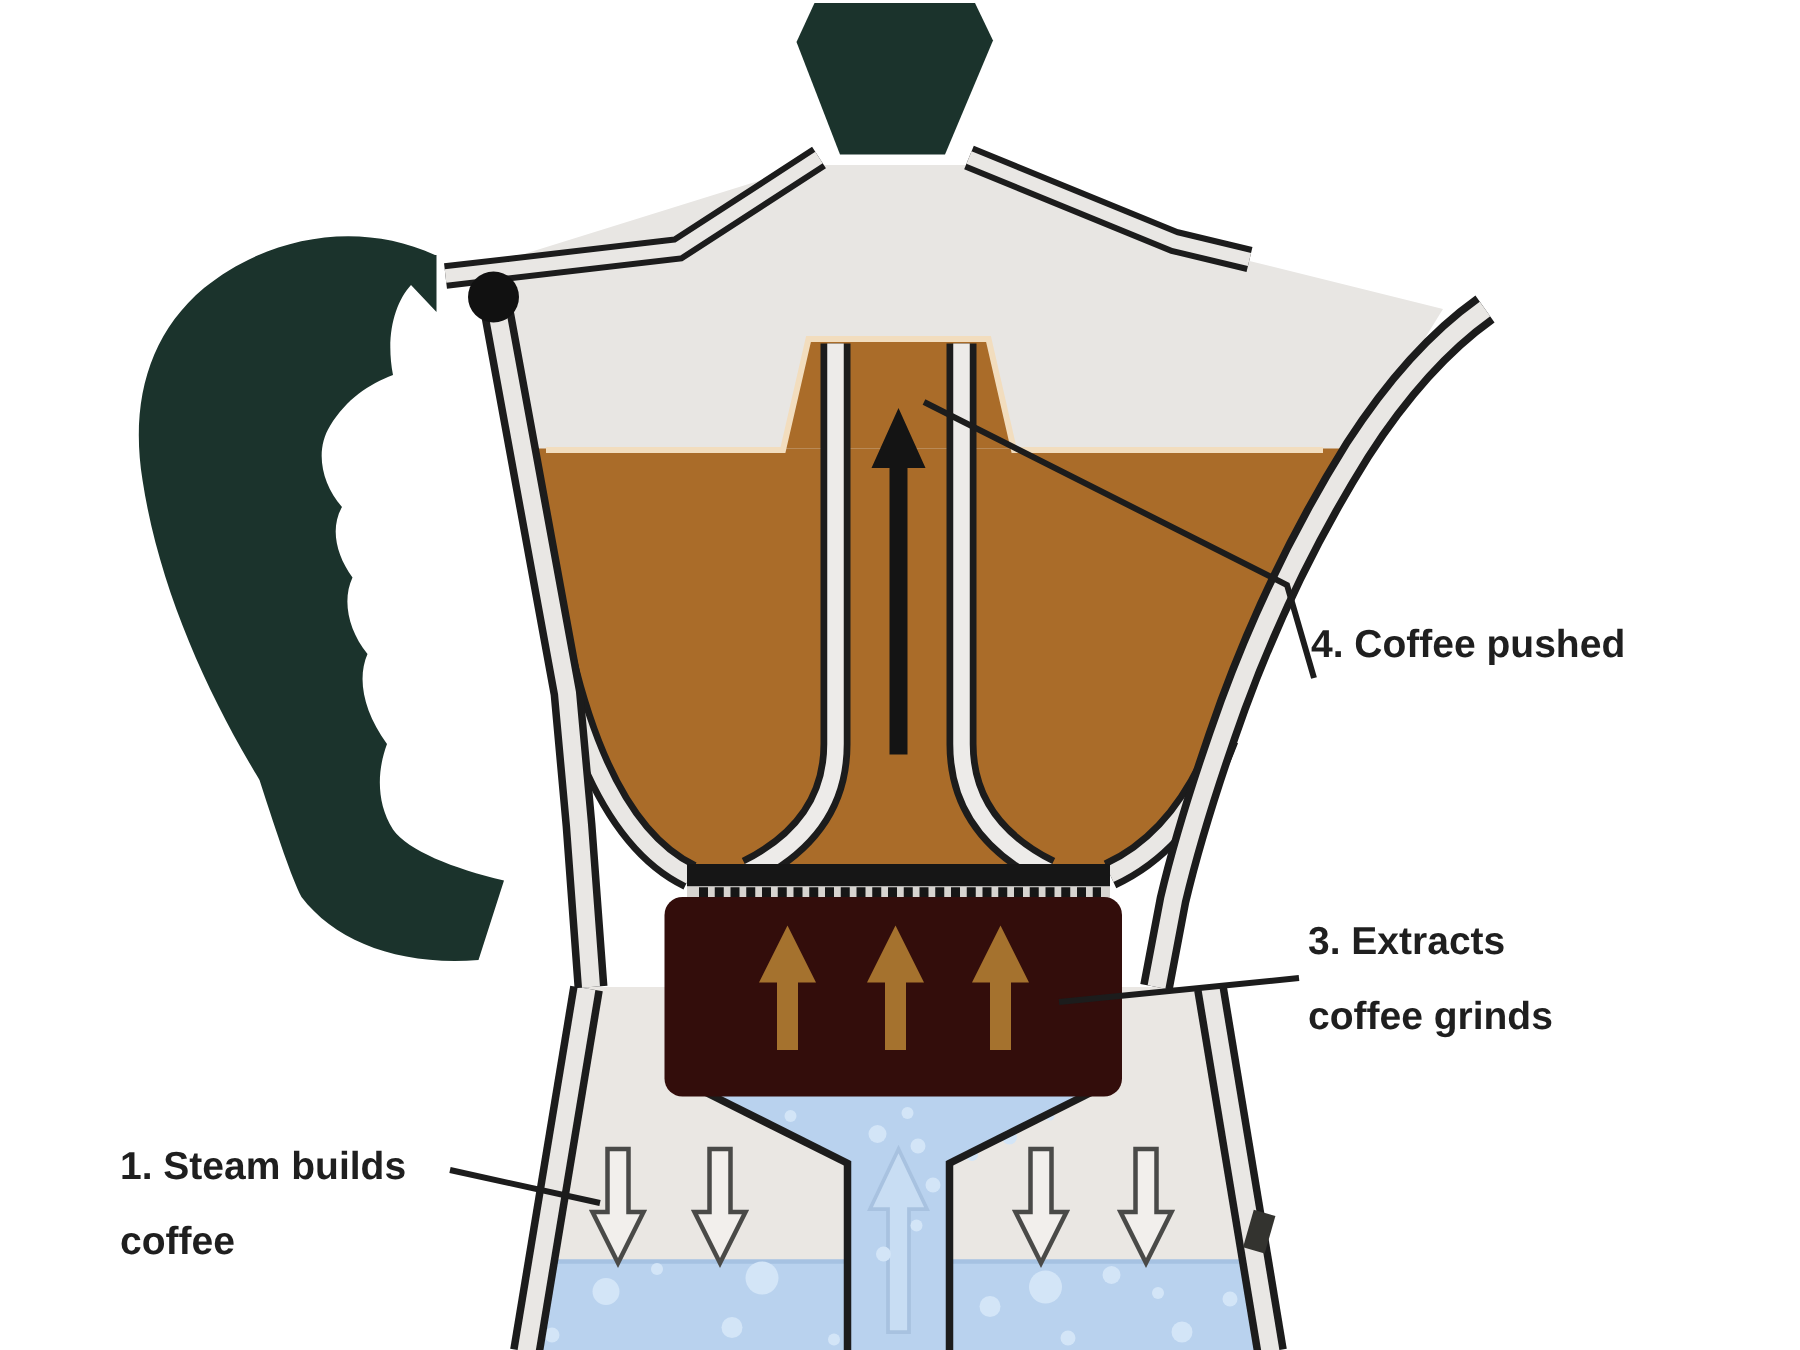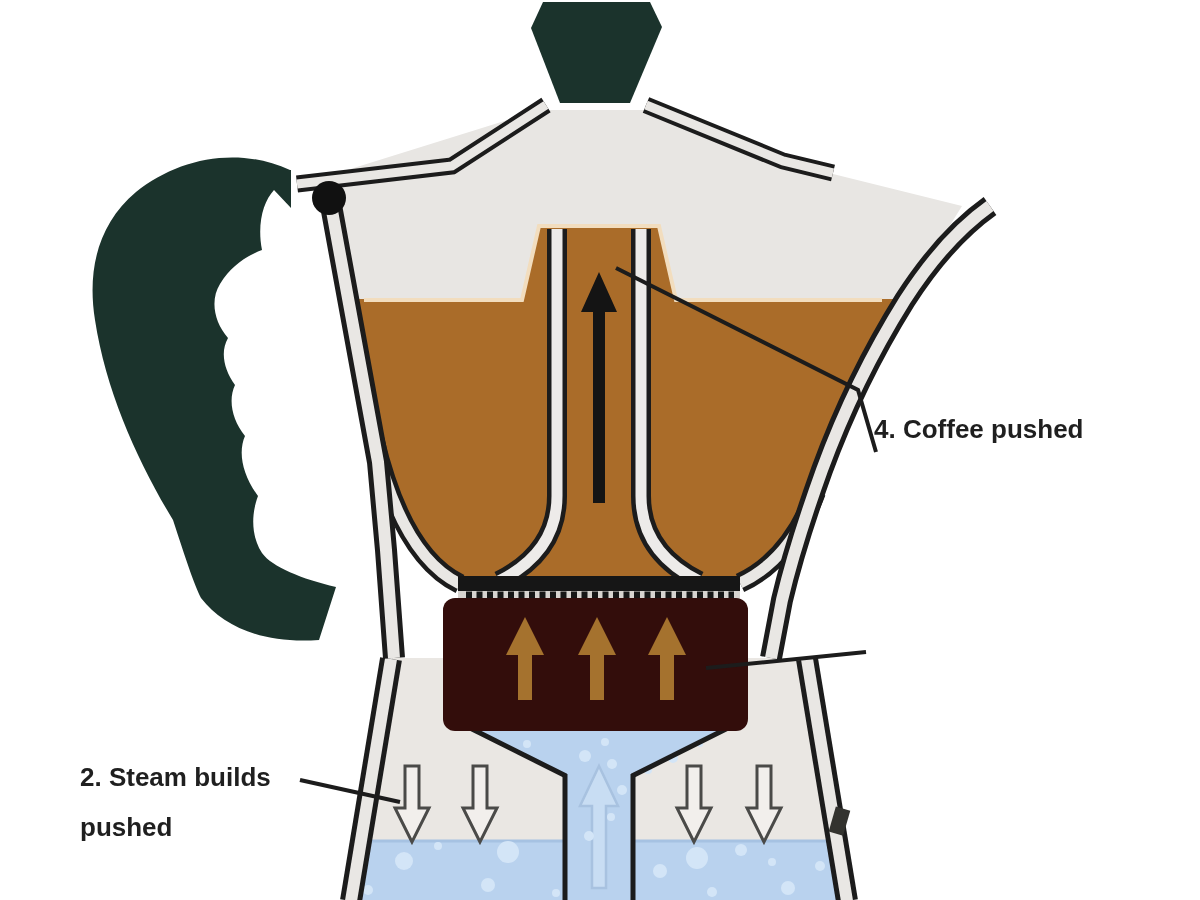--- a/index.html
+++ b/index.html
@@ -137,19 +137,23 @@
   </g>
 
   <g class="ol" stroke-width="4" fill="none">
     <path d="M300,780 L400,802"></path>
     <path d="M706,668 L866,652"></path>
     <path d="M616,268 L858,390 L876,452"></path>
   </g>
 </svg>
 
 <div class="label" style="left:80px;top:752px">
-  <div>2. Steam builds</div>
-  <div>pushed</div>
+  <div>1. Steam builds</div>
+  <div>coffee</div>
+</div>
+<div class="label" style="left:872px;top:602px">
+  <div>3. Extracts</div>
+  <div>coffee grinds</div>
 </div>
 <div class="label" style="left:874px;top:404px">
   <div>4. Coffee pushed</div>
 </div>
 </div>
 
 </body></html>

